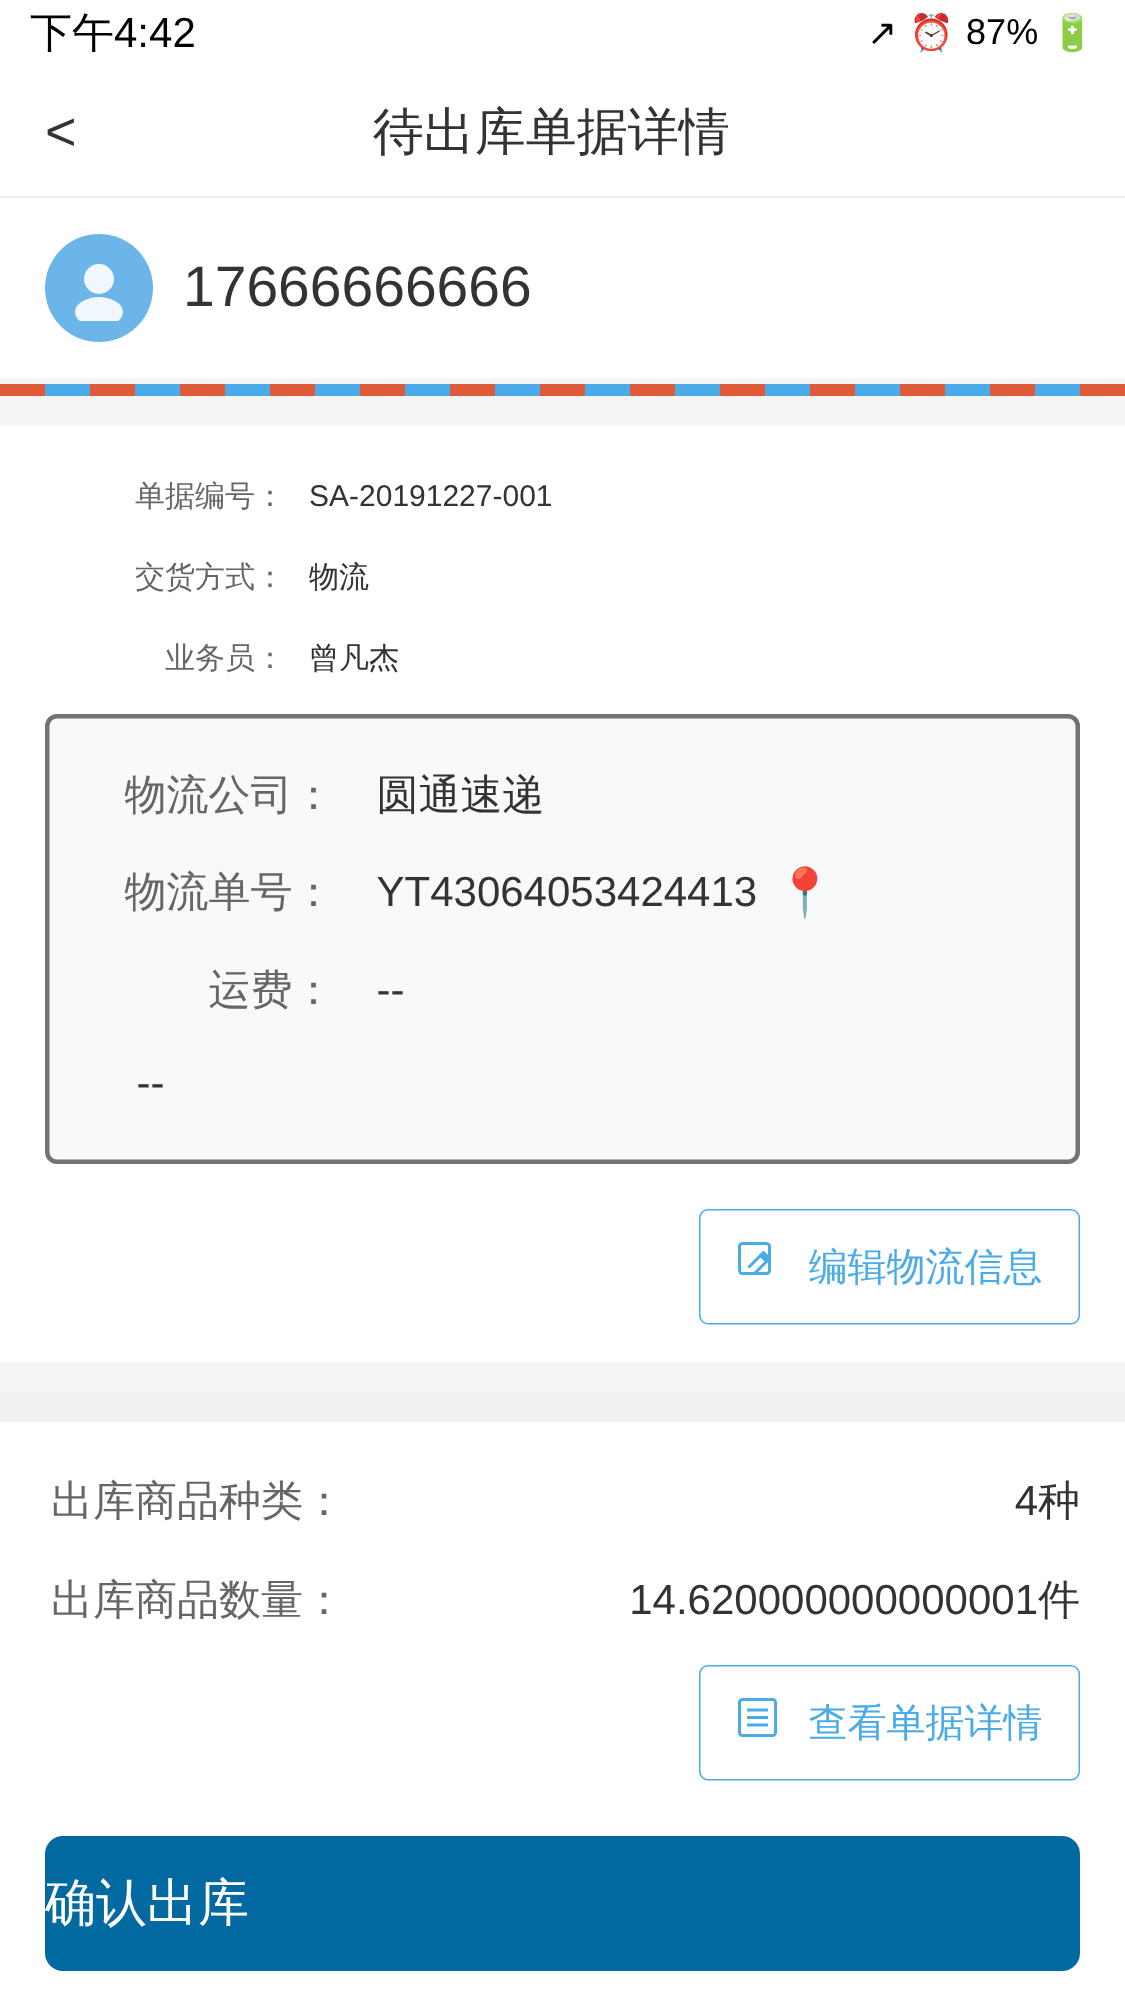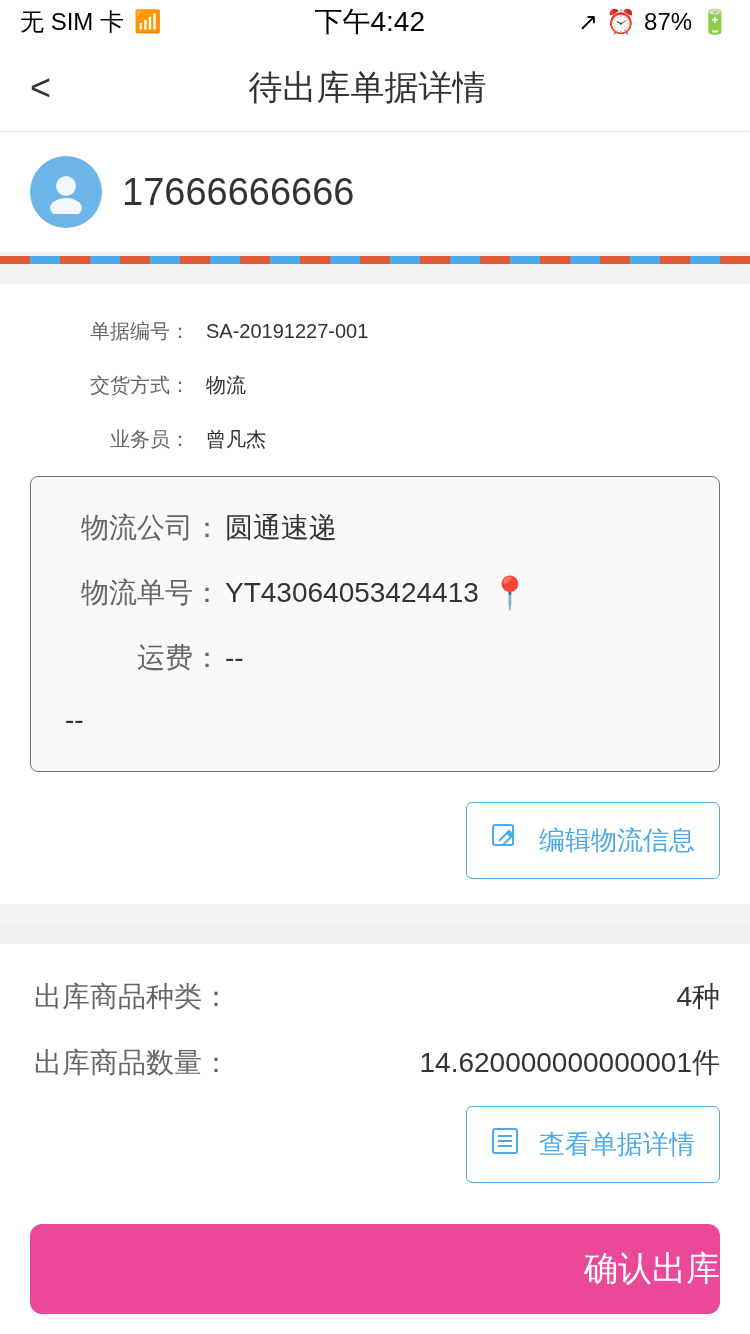--- a/index.html
+++ b/index.html
@@ -112,42 +112,42 @@
     }
     .info-value {
       color: #333;
       flex: 1;
       margin-left: 16px;
     }
 
     
     .logistics-card {
       background: #f9f9f9;
-      border: 1px solid #737373;
+      border: 3px solid #737373;
       border-radius: 8px;
       margin: 10px 0 20px 0;
       padding: 20px 30px;
     }
     .logistics-row {
       display: flex;
       align-items: center;
       padding: 10px 0;
       font-size: 28px;
       line-height: 1.5;
     }
     .logistics-label {
       color: #666;
       min-width: 160px;
       text-align: right;
       flex-shrink: 0;
     }
     .logistics-value {
       color: #333;
       flex: 1;
-      margin-left: 4px;
+      margin-left: 28px;
       display: flex;
       align-items: center;
       gap: 12px;
     }
     .location-icon {
       color: #4aabe8;
       font-size: 32px;
     }
 
     
@@ -212,43 +212,39 @@
       width: 750px;
       background: #fff;
       padding: 20px 30px;
       position: fixed;
       bottom: 0;
       left: 0;
     }
     .confirm-btn {
       width: 100%;
       height: 90px;
-      background: #ec4899;
+      background: #0369a1;
       border: none;
       border-radius: 12px;
       color: #fff;
       font-size: 34px;
       font-weight: 500;
       cursor: pointer;
       display: flex;
       align-items: center;
-      justify-content: flex-end;
+      justify-content: flex-start;
     }
 
     
     .wifi-icon { font-size: 22px; }
   </style>
 </head>
 <body>
 
 <div class="status-bar">
-  <div class="status-bar-left">
-    <span>无 SIM 卡</span>
-    <span class="wifi-icon">📶</span>
-  </div>
   <div class="status-bar-center">下午4:42</div>
   <div class="status-bar-right">
     <span>↗</span>
     <span>⏰</span>
     <span>87%</span>
     <span>🔋</span>
   </div>
 </div>
 
 <div class="nav-bar">

